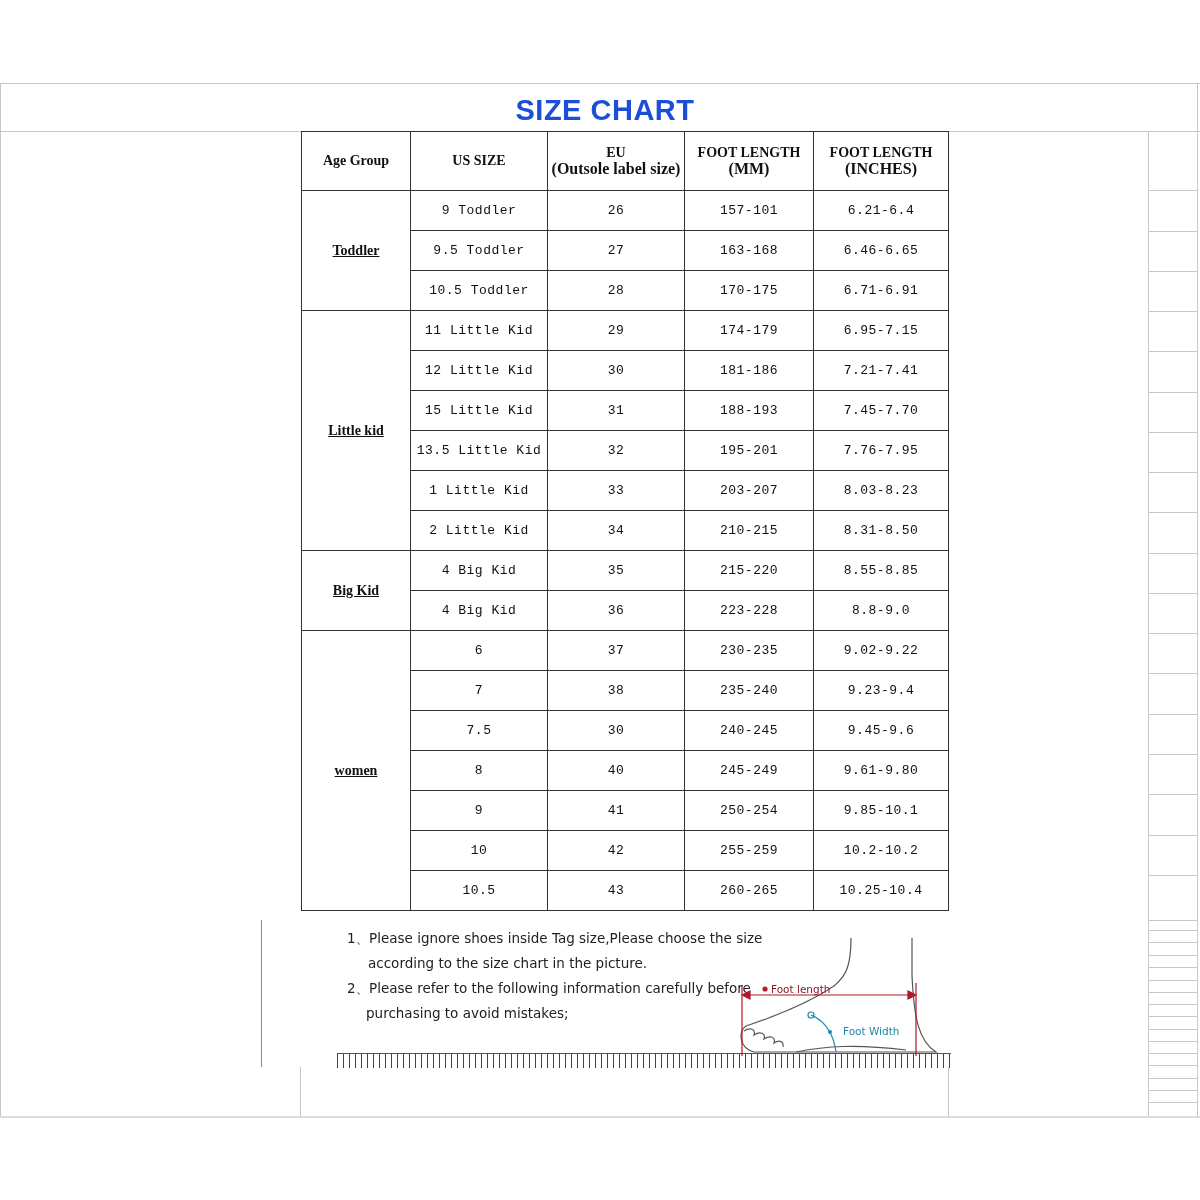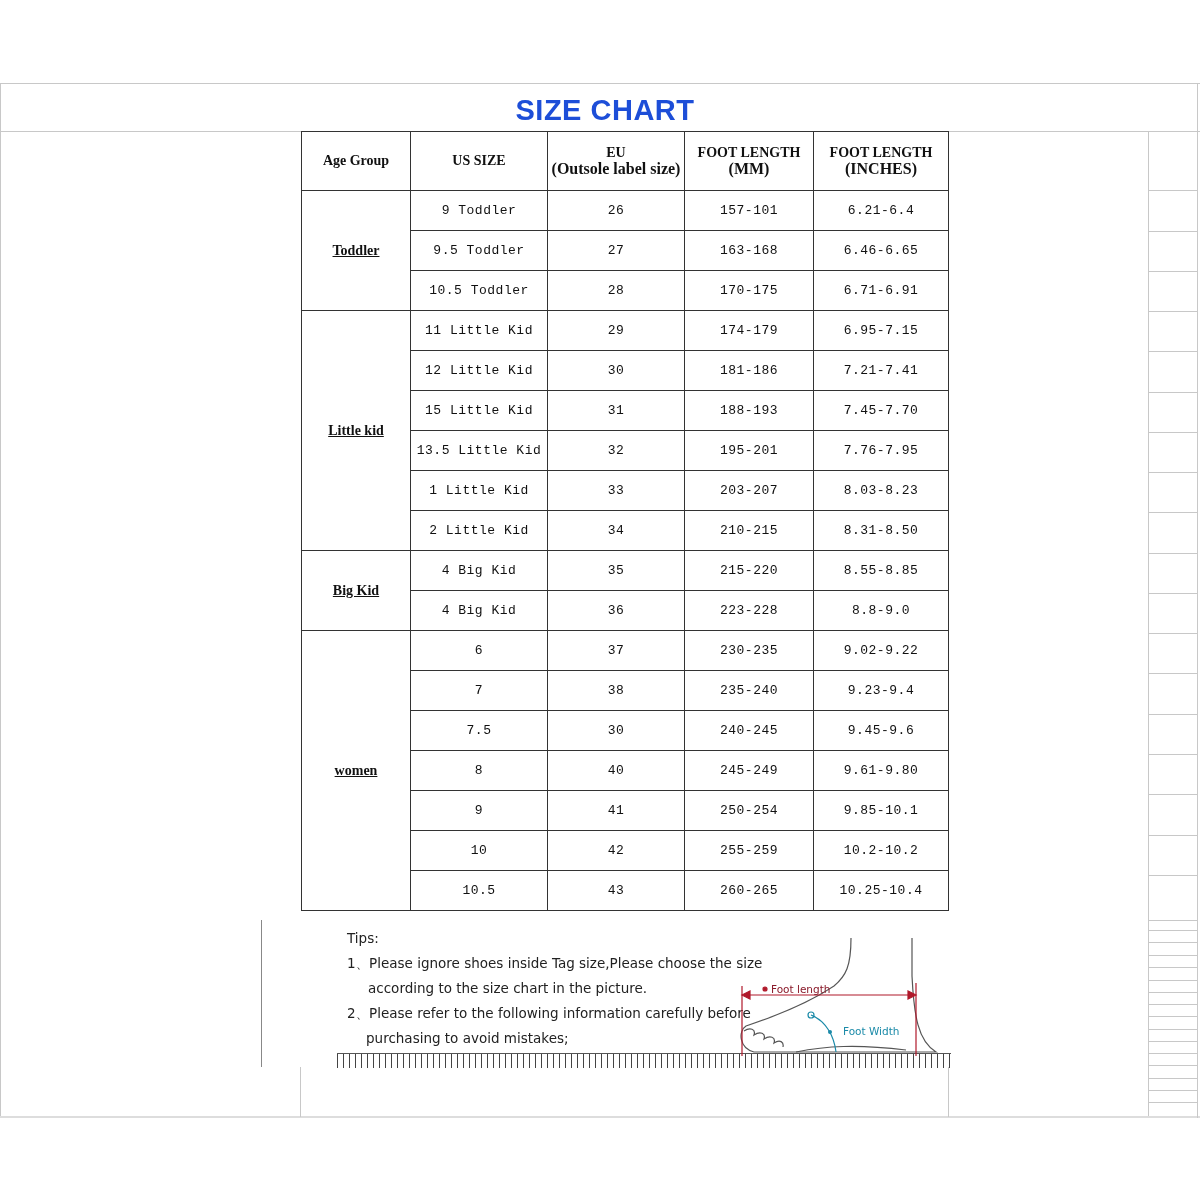--- a/index.html
+++ b/index.html
@@ -197,21 +197,20 @@
       <tr>
         <td>10.5</td>
         <td>43</td>
         <td>260-265</td>
         <td>10.25-10.4</td>
       </tr>
     </tbody>
 </table>
 
 <div class="tips">
-  <div>Tips:</div>
   <div>1、Please ignore shoes inside Tag size,Please choose the size</div>
   <div class="indent">according to the size chart in the picture.</div>
   <div>2、Please refer to the following information carefully before</div>
   <div class="indent2">purchasing to avoid mistakes;</div>
 </div>
 
 <div class="ruler"></div>
 
 <svg class="foot" width="220" height="120" viewBox="0 0 220 120">
   <g fill="none" stroke="#555" stroke-width="1.2">

